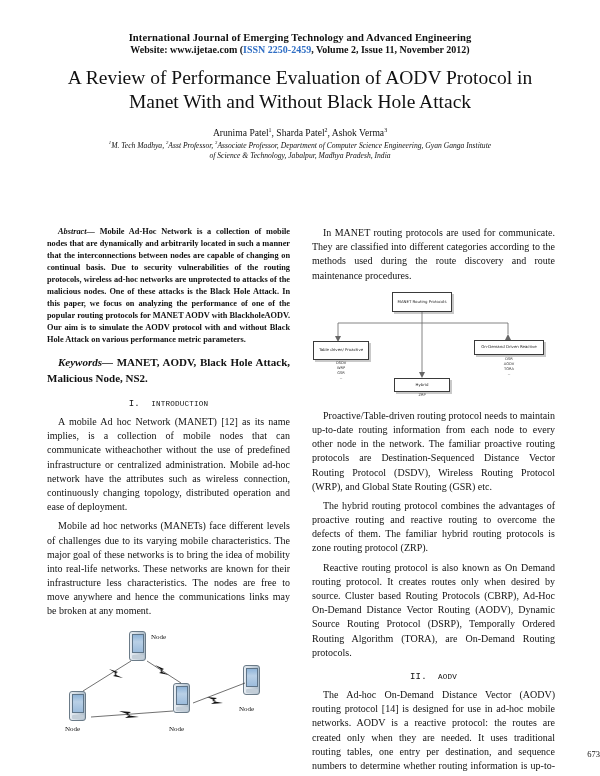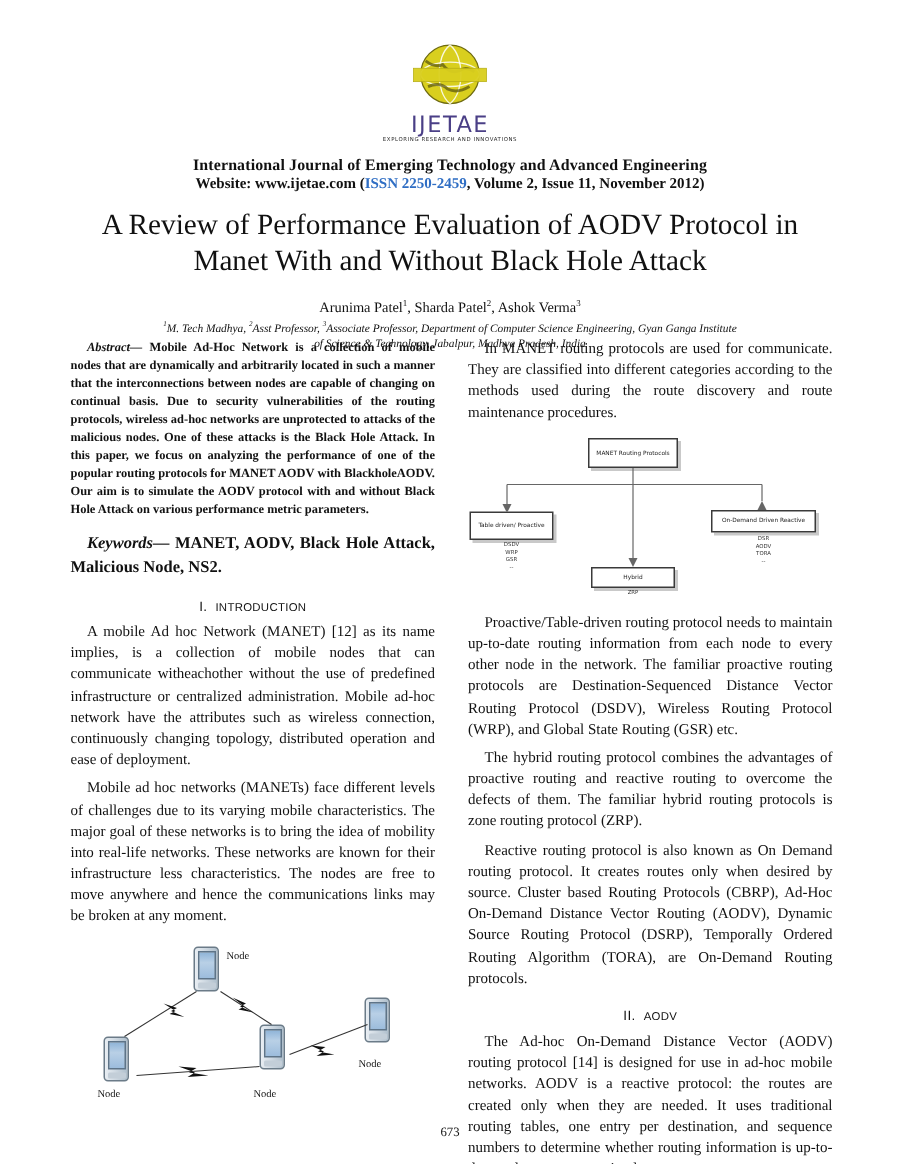--- a/index.html
+++ b/index.html
@@ -138,21 +138,21 @@
     margin-top: 9px;
   }
   p.keywords .lead {
     font-style: italic;
   }
   h2.section {
     text-align: center;
     font-weight: normal;
     font-size: 9px;
     margin: 12px 0 6px 0;
-    font-family: Liberation Sans, sans-serif;
+    font-family: Liberation Mono, monospace;
     letter-spacing: 0.2px;
   }
   h2.section .sc {
     font-size: 7.6px;
   }
 
   
   .fig1 {
     position: relative;
     height: 150px;
@@ -222,45 +222,32 @@
     font-family: "DejaVu Sans", sans-serif;
     font-size: 3.6px;
     line-height: 1.45;
     color: #333;
   }
 
   .pagenum {
     position: absolute;
     left: 0; right: 0;
     bottom: 17px;
-    text-align: center;
+    text-align: right;
     font-size: 8.5px;
     font-family: "Liberation Serif", serif;
   }
 </style>
 </head>
 <body>
 
 <div class="page">
 
   <div class="masthead">
 
-    <div class="logo-wrap">
-      <svg class="globe" viewBox="0 0 64 64">
-        <circle cx="32" cy="29" r="24" fill="#d9cf1e" stroke="#6e6a10" stroke-width="1"></circle>
-        <path d="M32 5 C20 14 20 44 32 53 C44 44 44 14 32 5 Z" fill="none" stroke="#ffffff" stroke-width="1.1" opacity="0.85"></path>
-        <ellipse cx="32" cy="29" rx="24" ry="10" fill="none" stroke="#ffffff" stroke-width="1.1" opacity="0.85"></ellipse>
-        <path d="M12 18 q8 6 14 3 q6 8 14 5 q5 -4 12 1" fill="none" stroke="#5d5a10" stroke-width="2.4" opacity="0.75"></path>
-        <path d="M14 39 q10 -4 16 2 q8 4 18 -2" fill="none" stroke="#5d5a10" stroke-width="2.4" opacity="0.75"></path>
-        <rect x="2" y="24" width="60" height="11" fill="#d9cf1e" opacity="0.95"></rect>
-        <rect x="2" y="24" width="60" height="11" fill="none" stroke="#b5ad14" stroke-width="0.6"></rect>
-      </svg>
-      <div class="logo-word">IJETAE</div>
-      <div class="logo-tag">EXPLORING RESEARCH AND INNOVATIONS</div>
-    </div>
 
     <div class="journal-title">International Journal of Emerging Technology and Advanced Engineering</div>
 
     <div class="journal-sub"><span>Website: www.ijetae.com (</span><span class="issn">ISSN 2250-2459</span><span>, Volume 2, Issue 11, November 2012)</span></div>
 
     <div class="paper-title">A Review of Performance Evaluation of AODV Protocol in Manet With and Without Black Hole Attack</div>
 
     <div class="authors"><span>Arunima Patel</span><sup>1</sup>, <span>Sharda Patel</span><sup>2</sup>, <span>Ashok Verma</span><sup>3</sup></div>
 
     <div class="affil"><sup>1</sup><span>M. Tech Madhya, </span><sup>2</sup><span>Asst Professor, </span><sup>3</sup><span>Associate Professor, Department of Computer Science Engineering, Gyan Ganga Institute</span><br><span>of Science &amp; Technology, Jabalpur, Madhya Pradesh, India</span></div>

